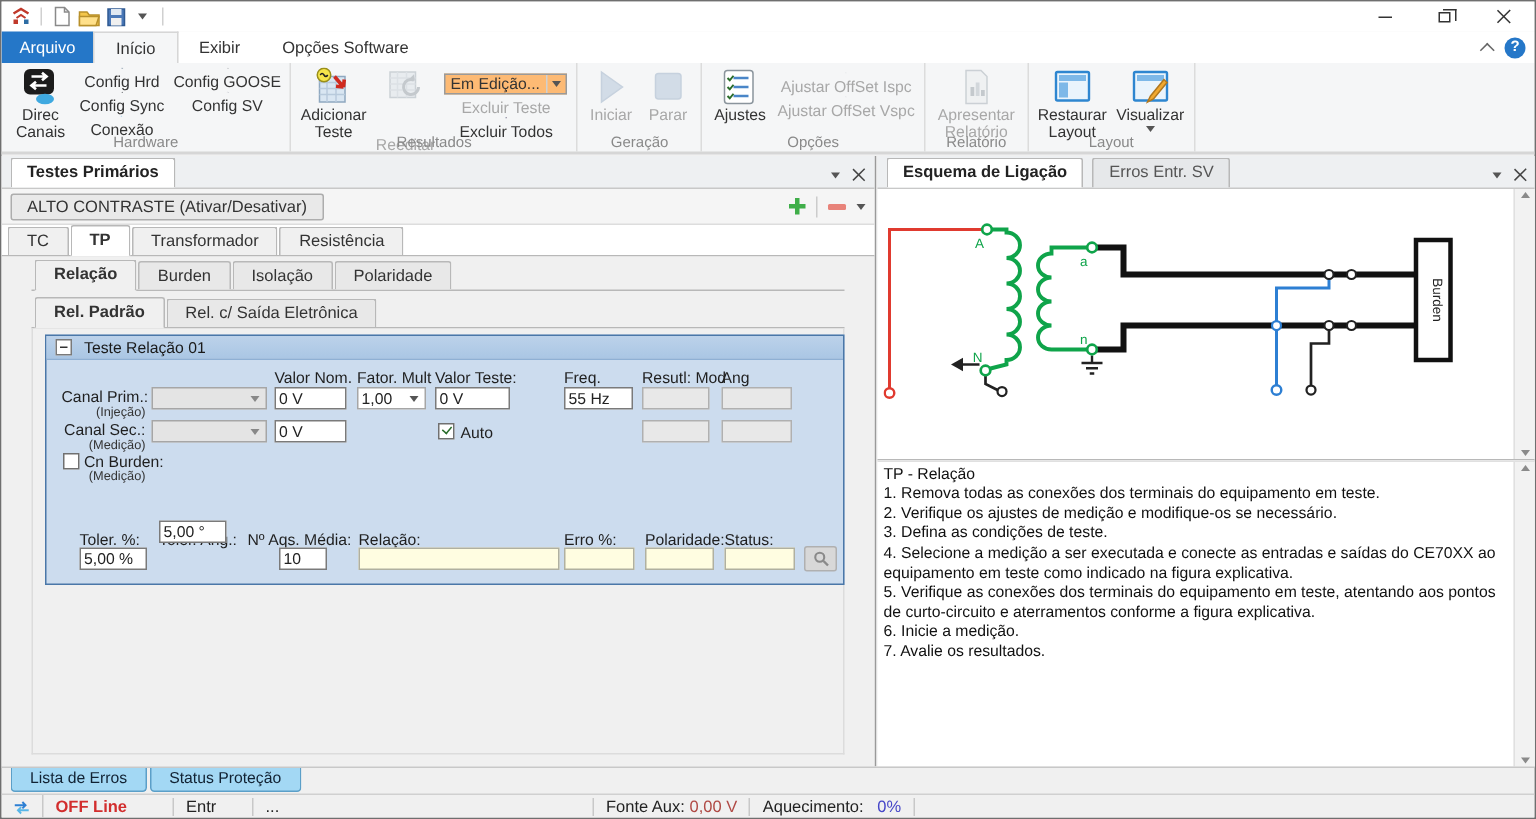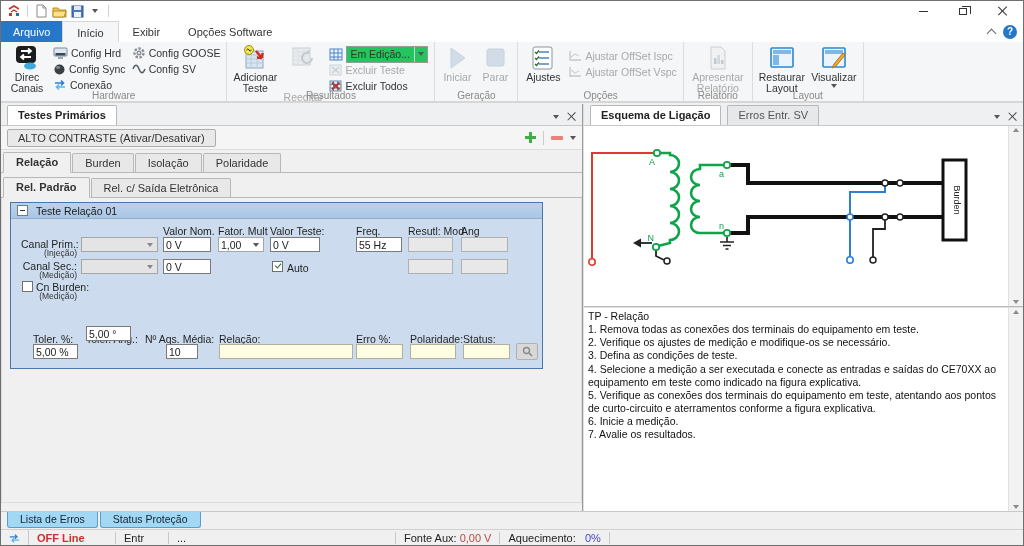--- a/index.html
+++ b/index.html
@@ -29,25 +29,25 @@
   .ribbon-right{margin-left:auto;display:flex;align-items:center;gap:8px;padding-right:6px;}
   .chev-up{width:7px;height:7px;border-left:1.5px solid #666;border-top:1.5px solid #666;transform:rotate(45deg);margin-top:3px;}
   .help-btn{width:14px;height:14px;border-radius:50%;background:#2577c8;color:#fff;font-size:10px;font-weight:bold;display:flex;align-items:center;justify-content:center;}
   
   .ribbon{height:61px;background:#f5f6f7;border-bottom:2px solid #d6d6d6;display:flex;position:relative;}
   .rgroup{position:relative;border-right:1px solid #dcdcdc;padding:1px 3px 11px;display:flex;align-items:flex-start;}
   .rgroup-label{position:absolute;bottom:0px;left:0;right:0;text-align:center;font-size:10px;color:#898989;line-height:11px;}
   .bigbtn{display:flex;flex-direction:column;align-items:center;width:46px;padding-top:2px;text-align:center;line-height:1.08;font-size:10.5px;color:#333;}
   .bigbtn .cap{margin-top:1px;}
   .smallcol{display:flex;flex-direction:column;padding-top:2px;}
-  .smallbtn{display:flex;align-items:center;gap:3px;height:16px;font-size:10.5px;color:#333;padding:0 3px;white-space:nowrap;}
+  .smallbtn{display:flex;align-items:center;gap:3px;height:16px;font-size:10.5px;color:#333;padding:0 3px;white-space:nowrap;flex-direction:column;}
   .disabled{color:#a8a8a8 !important;}
   .disabled svg{opacity:.45;}
   .caret-down{width:0;height:0;border-left:3.5px solid transparent;border-right:3.5px solid transparent;border-top:4px solid #555;display:inline-block;}
-  .combo-box{background:#22c55e;border:1px solid #9a9a9a;height:17px;width:82px;display:flex;align-items:center;font-size:10.5px;padding-left:3px;justify-content:space-between;}
+  .combo-box{background:#fdba74;border:1px solid #9a9a9a;height:17px;width:82px;display:flex;align-items:center;font-size:10.5px;padding-left:3px;justify-content:space-between;}
   .combo-box .cbtn{width:13px;height:100%;display:flex;align-items:center;justify-content:center;border-left:1px solid #d0d0d0;}
   
   .main{position:absolute;top:103px;left:0;right:0;height:407px;display:flex;}
   .lpanel{width:583px;background:#ffffff;border-right:1px solid #9a9a9a;display:flex;flex-direction:column;}
   .rpanel{flex:1;background:#ffffff;display:flex;flex-direction:column;border-left:1px solid #e0e0e0;}
   .panel-head{height:22px;background:#eef0f2;border-bottom:1px solid #c8c8c8;display:flex;align-items:flex-end;}
   .phead-tab{height:20px;margin-left:6px;padding:3px 10px 2px;background:#fff;border:1px solid #b8b8b8;border-bottom:none;font-weight:bold;font-size:11px;border-radius:2px 2px 0 0;}
   .phead-tab.inactive{background:#e6e8ea;font-weight:normal;color:#555;}
   .phead-ctrl{margin-left:auto;display:flex;align-items:center;gap:8px;padding:0 6px 4px;}
   .xicon{position:relative;width:9px;height:9px;}
@@ -59,21 +59,21 @@
   .pm-ctrl{margin-left:auto;display:flex;align-items:center;gap:7px;}
   .plus-ic{position:relative;width:11px;height:11px;}
   .plus-ic::before{content:"";position:absolute;left:4px;top:0;width:3px;height:11px;background:#3fae49;}
   .plus-ic::after{content:"";position:absolute;left:0;top:4px;width:11px;height:3px;background:#3fae49;}
   .minus-ic{width:12px;height:4px;background:#e8837a;border-radius:1px;}
   .sep-v{width:1px;height:14px;background:#ccc;}
   
   .tabstrip{display:flex;align-items:flex-end;height:21px;border-bottom:1px solid #b8b8b8;background:#fff;padding-left:4px;}
   .tabstrip .t{height:19px;padding:3px 12px 2px;border:1px solid #b8b8b8;border-bottom:none;background:#f0f0f0;color:#333;margin-right:1px;font-size:11px;border-radius:2px 2px 0 0;}
   .tabstrip .t.active{background:#fff;font-weight:bold;height:21px;position:relative;top:1px;border-bottom:1px solid #fff;}
-  .tp-page{flex:1;background:#f0f0f0;padding:3px 0;overflow:hidden;}
+  .tp-page{flex:1;background:#f0f0f0;padding:3px 20px;overflow:hidden;}
   .tabstrip.inner{background:transparent;padding-left:2px;border-bottom:1px solid #b8b8b8;}
   .tabstrip.inner .t{background:#e8e8e8;}
   .tabstrip.inner .t.active{background:#f0f0f0;border-bottom:1px solid #f0f0f0;}
   .rel-content{background:#f0f0f0;border:1px solid #dcdcdc;border-top:none;height:calc(100% - 50px);padding:4px 0 0 8px;}
   
   .test-panel{position:relative;width:533px;height:167px;background:#ccdcee;border:1px solid #4a77a8;}
   .tp-head{position:absolute;left:0;top:0;right:0;height:16px;background:linear-gradient(#bcd2ea,#aac6e4);border-bottom:1px solid #8fb0d4;display:flex;align-items:center;}
   .minus-box{width:11px;height:11px;border:1px solid #7a7a7a;background:#fff;margin-left:6px;position:relative;}
   .minus-box::before{content:"";position:absolute;left:2px;top:4px;width:5px;height:1px;background:#333;}
   .tp-title{margin-left:8px;font-size:10.5px;color:#1a1a1a;}
@@ -370,20 +370,26 @@
       <div class="ltoolbar">
         <button class="contrast-btn">ALTO CONTRASTE (Ativar/Desativar)</button>
         <div class="pm-ctrl">
           <span class="plus-ic"></span>
           <span class="sep-v"></span>
           <span class="minus-ic"></span>
           <span class="caret-down"></span>
         </div>
       </div>
 
+      <div class="tabstrip">
+        <div class="t">TC</div>
+        <div class="t active">TP</div>
+        <div class="t">Transformador</div>
+        <div class="t">Resistência</div>
+      </div>
 
       <div class="tp-page">
         <div class="tabstrip inner" style="height:20px;">
           <div class="t active" style="font-weight:bold;">Relação</div>
           <div class="t">Burden</div>
           <div class="t">Isolação</div>
           <div class="t">Polaridade</div>
         </div>
         <div class="tabstrip inner" style="height:22px;margin-top:3px;">
           <div class="t active" style="font-weight:bold;">Rel. Padrão</div>

